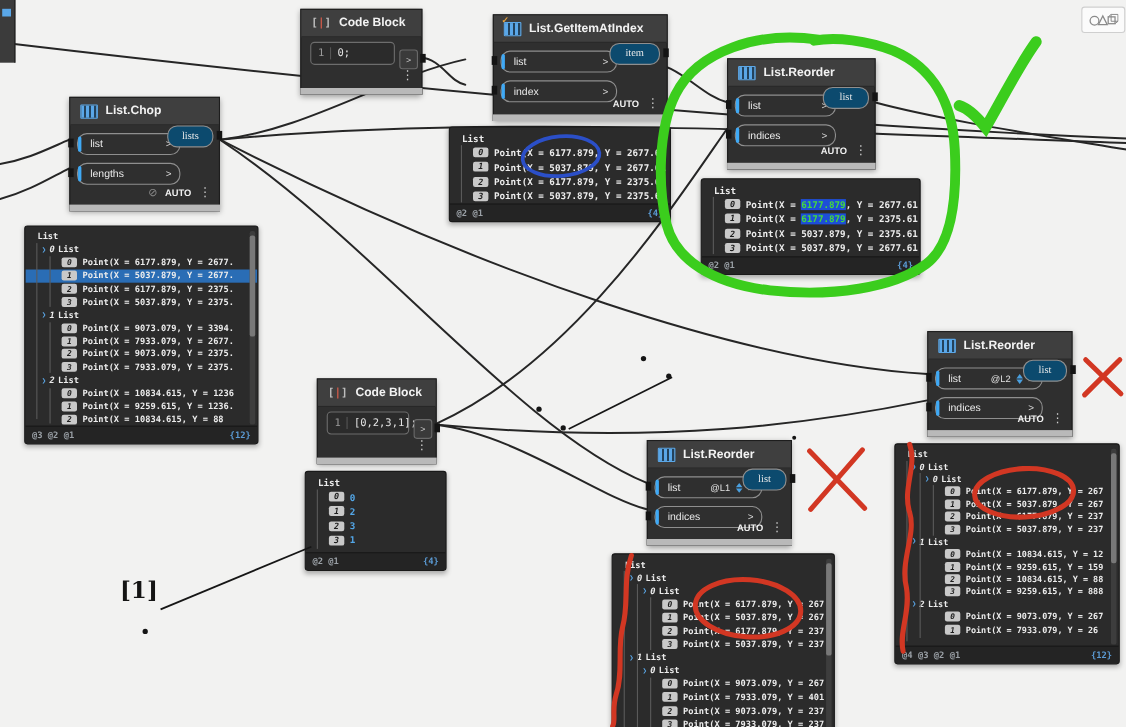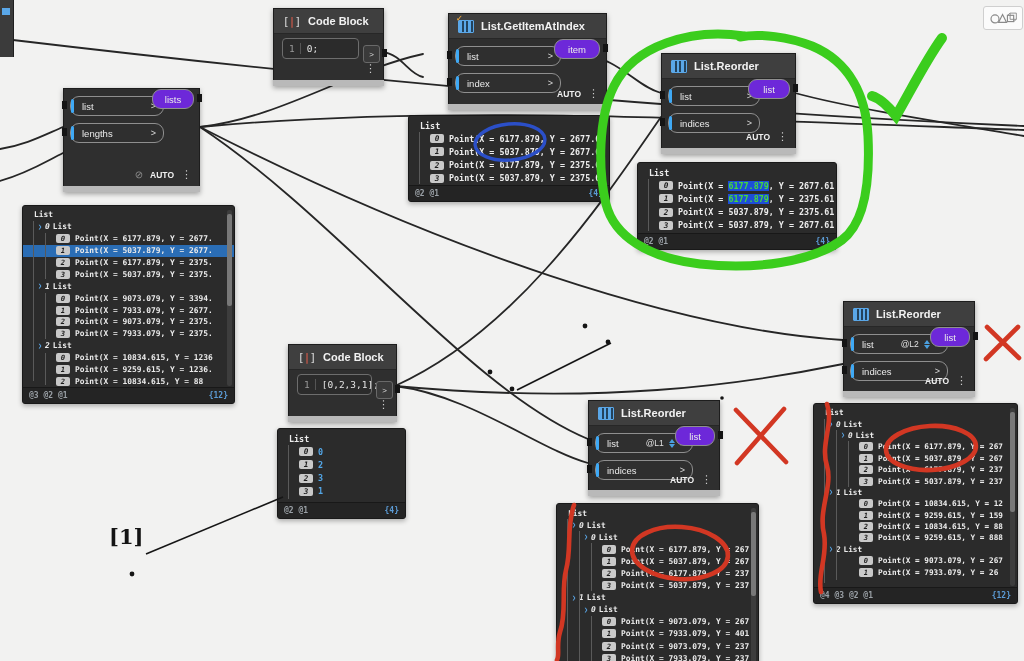--- a/index.html
+++ b/index.html
@@ -26,21 +26,21 @@
   .fill{flex:1;}
   .pch{color:#dcdcdc;font-size:9px;}
   .lbadge{color:#e0e0e0;font-size:8.5px;}
   .spin{display:flex;flex-direction:column;gap:1px;margin:0 1px;}
   .spin i{width:0;height:0;border:3px solid transparent;}
   .spin .up{border-bottom:4px solid #4aa0e0;}
   .spin .dn{border-top:4px solid #4aa0e0;}
   .nub{position:absolute;width:5px;height:8px;background:#141414;top:4px;}
   .nl{left:-9px;}  .nr{right:-9px;}
   .pout{position:absolute;height:18px;border:1px solid #8f8f8f;border-radius:9px;display:flex;
-        align-items:center;justify-content:center;color:#eaeaea;font-size:9.5px;background:#6d28d9;}
+        align-items:center;justify-content:center;color:#eaeaea;font-size:9.5px;background:#0c4a6e;font-family:Liberation Serif, serif;}
   .nfooter{position:absolute;right:8px;display:flex;align-items:center;gap:7px;
            color:#f0f0f0;font-size:8.5px;font-weight:bold;}
   .eye{color:#8b8b8b;font-weight:normal;font-size:10px;}
   .nmenu{color:#cfcfcf;font-size:11px;font-weight:normal;letter-spacing:-1px;}
   .nbar{position:absolute;left:-1px;right:-1px;bottom:-1px;height:6px;background:#b9b9b9;}
   .code{margin:4px 8px 0 8px;border:1px solid #6d6d6d;border-radius:4px;background:#2b2b2b;
         display:flex;align-items:center;gap:6px;padding:2px 6px;height:15px;
         font-family:"DejaVu Sans Mono",monospace;font-size:9.5px;color:#e3e3e3;}
   .lno{color:#9a9a9a;border-right:1px solid #555;padding-right:5px;}
   .cbout{position:absolute;width:15px;height:16px;background:#3a3a3a;border:1px solid #696969;
@@ -165,20 +165,24 @@
       </div>
     </div>
     <div class="nfooter" style="bottom:9px">
       <span class="lacing">AUTO</span>
       <span class="nmenu">⋮</span>
     </div>
     <div class="nbar"></div>
   </div>
 
   <div class="node" style="left:63px;top:88px;width:135px;height:102px">
+    <div class="nheader">
+      <span class="nicon"></span>
+      <span>List.Chop</span>
+    </div>
     <div class="nbody">
       <div class="pin" style="width:78px">
         <i class="pbar"></i>
           <span class="plabel">list</span>
         <span class="fill"></span>
           <span class="pch">&gt;</span>
         <i class="nub nl"></i>
       </div>
       <div class="pin" style="width:78px">
         <i class="pbar"></i>

